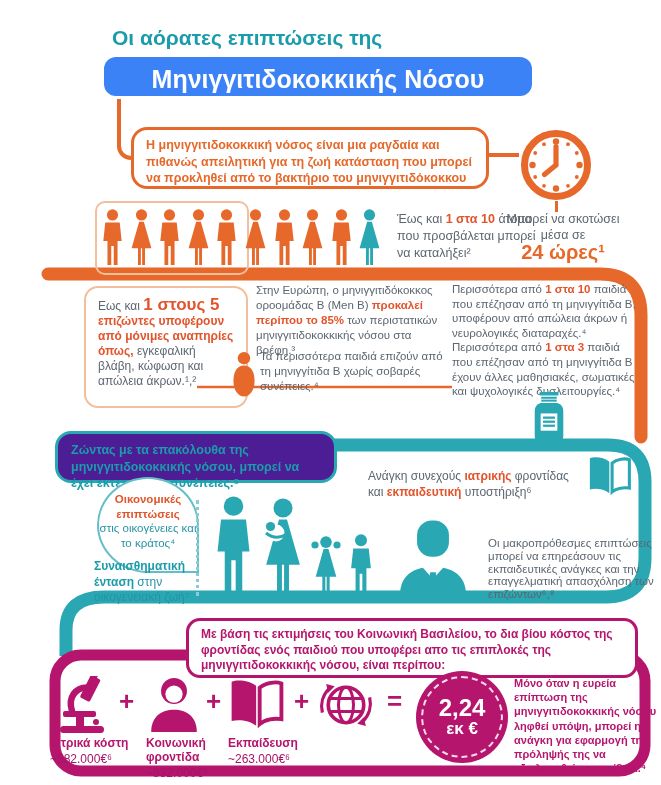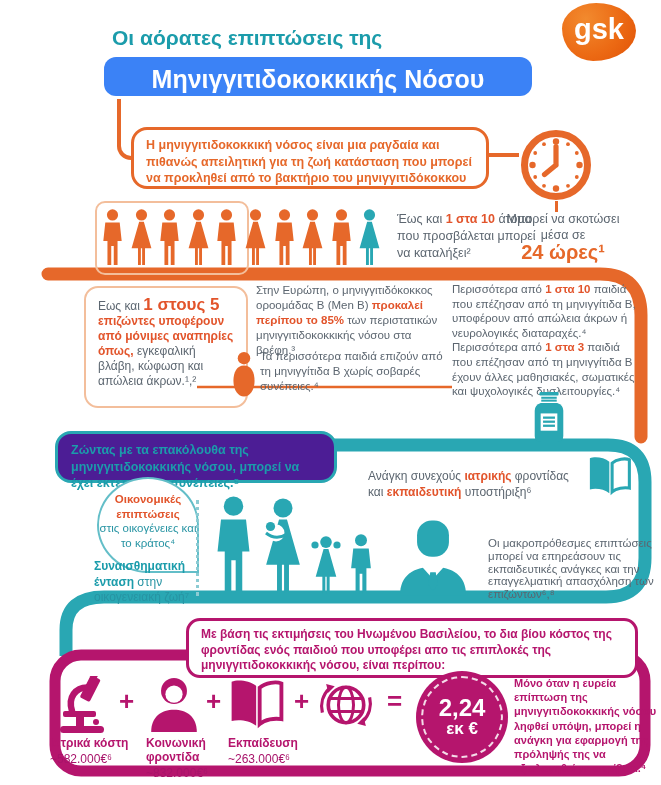--- a/index.html
+++ b/index.html
@@ -156,21 +156,20 @@
 
   <svg class="pipes" width="661" height="785">
     <path class="pipe-orange" d="M48 274 H600 Q641 274 641 315 V437"></path>
     <line class="ground" x1="197" y1="387" x2="452" y2="387"></line>
     <path class="pipe-teal" d="M332 445 H608 Q645 445 645 482 V558 Q645 597 606 597 H104 Q66 597 66 630 V656"></path>
     <rect class="pipe-mag" x="55" y="655" width="590" height="116" rx="26"></rect>
   </svg>
 
   <div class="abs lay eyebrow">Οι αόρατες επιπτώσεις της</div>
   <div class="abs lay title-box">Μηνιγγιτιδοκοκκικής Νόσου</div>
-  <div class="abs lay logo">gsk</div>
   <div class="abs lay title-conn"></div>
 
   <div class="abs lay intro-box">Η μηνιγγιτιδοκοκκική νόσος είναι μια ραγδαία και πιθανώς απειλητική για τη ζωή κατάσταση που μπορεί να προκληθεί από το βακτήριο του μηνιγγιτιδόκοκκου</div>
   <div class="abs lay clock-link"></div>
   <svg class="abs lay clock" width="78" height="78" viewBox="0 0 78 78">
     <circle cx="39" cy="39" r="31.5" fill="#fff" stroke="#E6682A" stroke-width="7"></circle>
     <g fill="#E6682A">
       <circle cx="39" cy="15.5" r="3.2"></circle>
         <circle cx="62.5" cy="39" r="3.2"></circle>
       <circle cx="39" cy="62.5" r="3.2"></circle>
@@ -275,21 +274,21 @@
     <circle cx="129" cy="53" r="3.6" fill="currentColor"></circle>
     <use href="#sym-female" x="103" y="44" width="30" height="58"></use>
     <use href="#sym-male" x="138" y="42" width="30" height="60"></use>
   </svg>
 
   <svg class="abs lay man" width="82" height="76" style="color:#29A7B3">
       <use href="#sym-man"></use>
     </svg>
   <div class="abs lay longterm t-gray">Οι μακροπρόθεσμες επιπτώσεις μπορεί να επηρεάσουν τις εκπαιδευτικές ανάγκες και την επαγγελματική απασχόληση των επιζώντων⁶,⁸</div>
 
-  <div class="abs lay uk-box">Με βάση τις εκτιμήσεις του Ηνωμένου Βασιλείου, το δια βίου κόστος της φροντίδας ενός παιδιού που υποφέρει απο τις επιπλοκές της μηνιγγιτιδοκοκκικής νόσου, είναι περίπου:</div>
+  <div class="abs lay uk-box">Με βάση τις εκτιμήσεις του Κοινωνική Βασιλείου, το δια βίου κόστος της φροντίδας ενός παιδιού που υποφέρει απο τις επιπλοκές της μηνιγγιτιδοκοκκικής νόσου, είναι περίπου:</div>
 
   <svg class="abs lay cost-icon" style="left:58px;top:676px;color:#B5156D" width="58" height="58">
       <use href="#sym-microscope"></use>
     </svg>
   <div class="abs lay op" style="left:119px;top:688px">+</div>
   <svg class="abs lay cost-icon" style="left:146px;top:676px;color:#B5156D" width="56" height="56">
       <use href="#sym-woman2"></use>
     </svg>
   <div class="abs lay op" style="left:206px;top:688px">+</div>
   <svg class="abs lay cost-icon" style="left:228px;top:678px;color:#B5156D" width="58" height="52">

